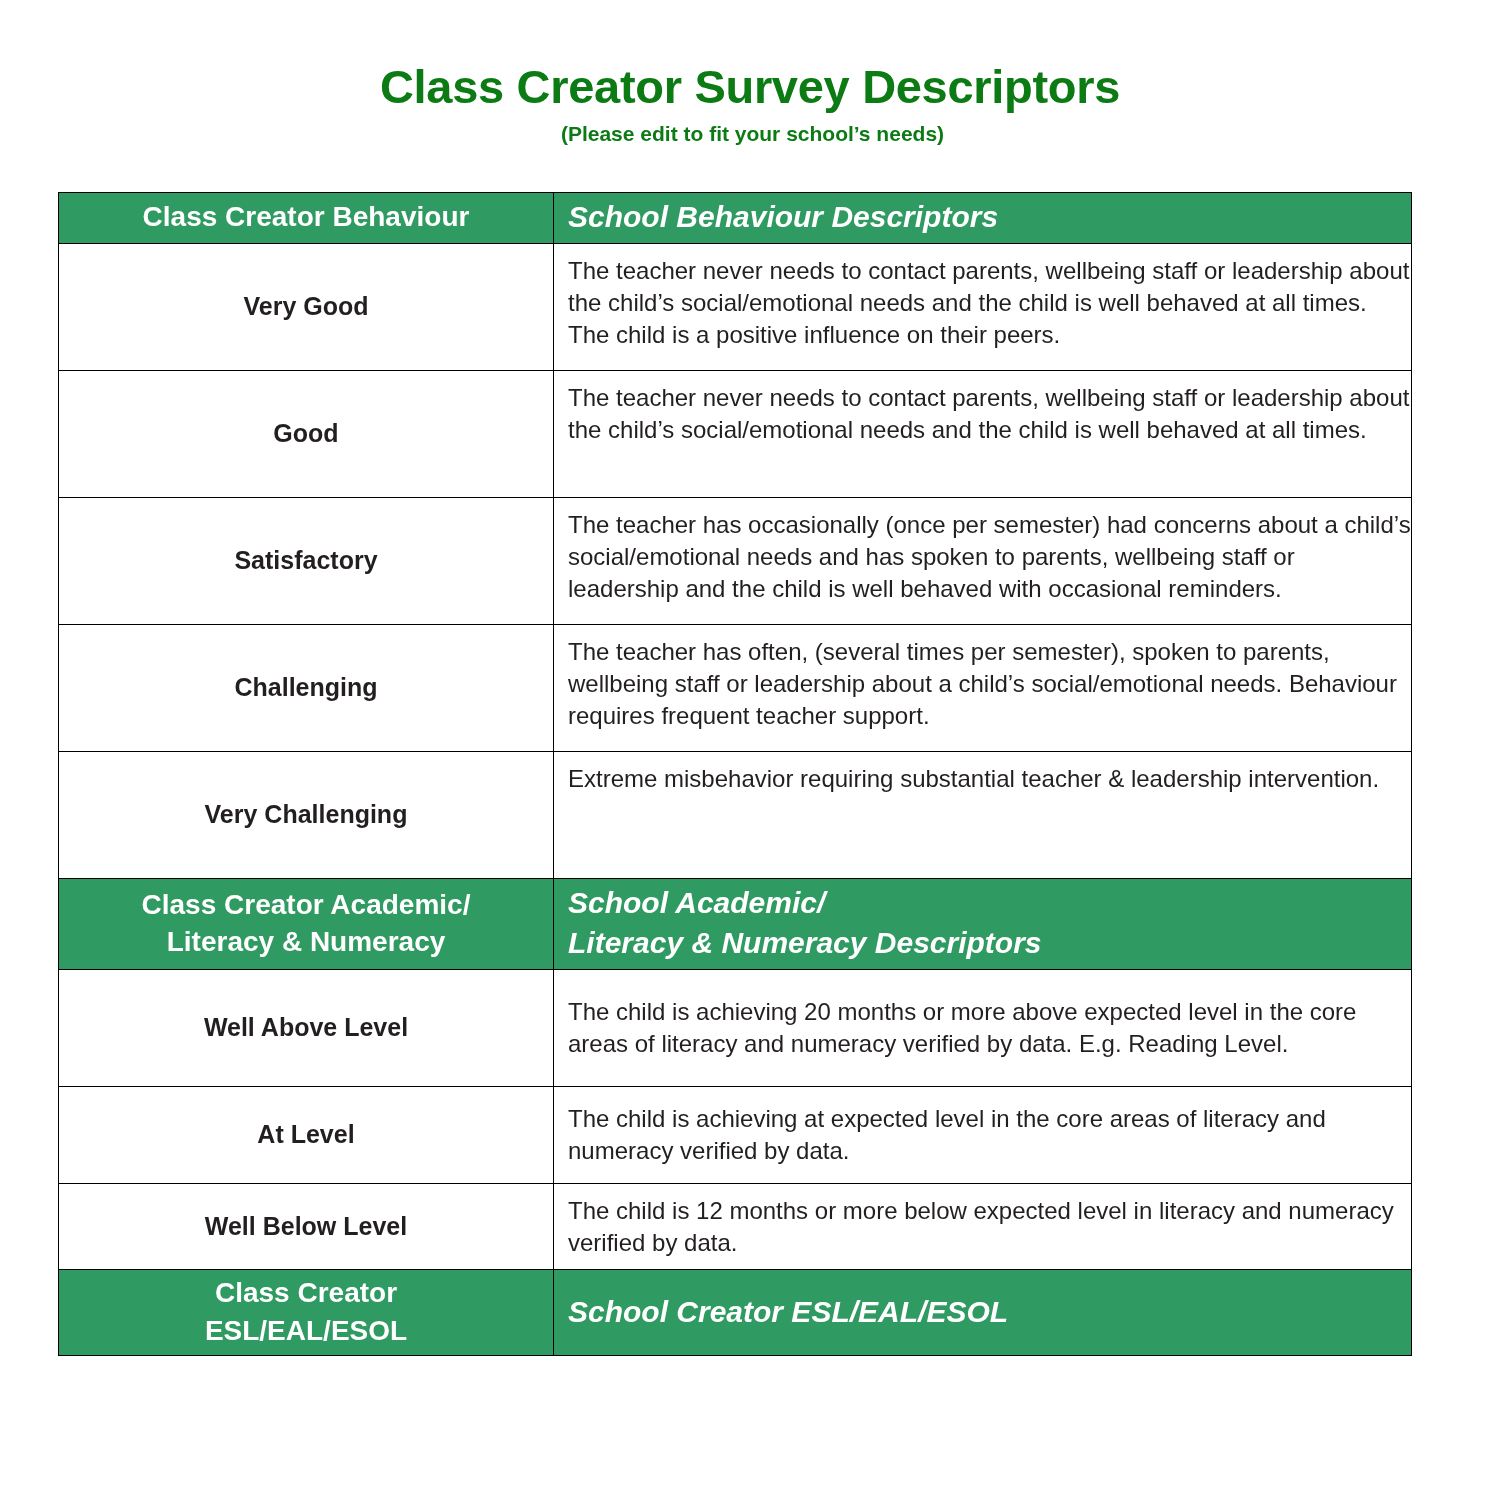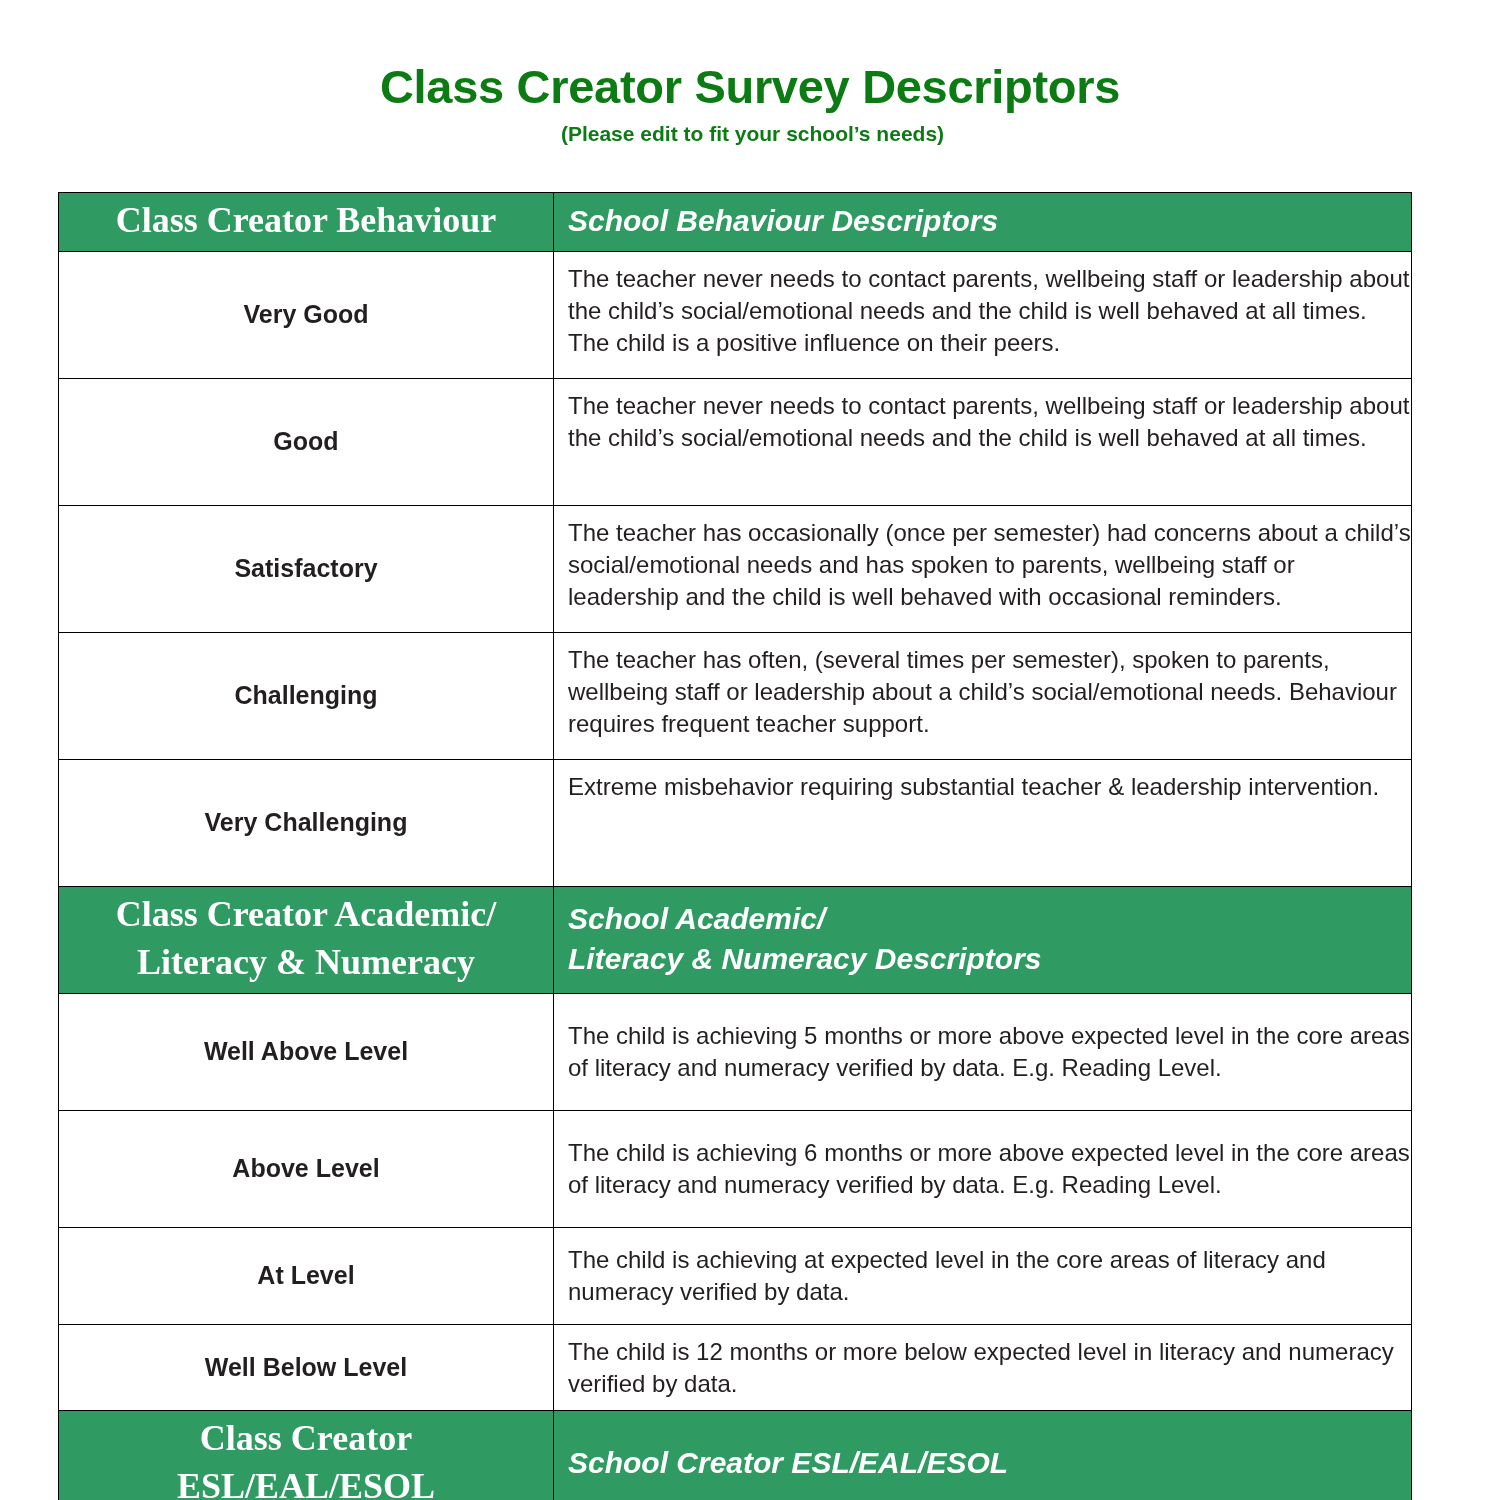--- a/index.html
+++ b/index.html
@@ -65,26 +65,25 @@
 
   
   tr.section-header td {
     background: #2f9a62;
     border-color: #000000;
     padding: 5px 0 7px 0;
   }
   tr.section-header .sh-left {
     color: #ffffff;
     font-weight: bold;
-    font-size: 36px;
+    font-size: 28px;
     line-height: 1.33;
     text-align: center;
     padding: 4px 10px 6px 10px;
     white-space: pre-line;
-    font-family: Liberation Serif, serif;
   }
   tr.section-header .sh-right {
     color: #ffffff;
     font-weight: bold;
     font-size: 30px;
     line-height: 1.33;
     text-align: left;
     padding: 4px 10px 6px 14px;
     white-space: pre-line;
     font-style: italic;
@@ -164,27 +163,23 @@
 
       <tr class="section-header">
         <td class="sh-left">Class Creator Academic/
 Literacy &amp; Numeracy</td>
         <td class="sh-right">School Academic/
 Literacy &amp; Numeracy Descriptors</td>
       </tr>
 
       <tr class="h-mid">
         <td class="label-cell">Well Above Level</td>
-        <td class="desc-cell vmid">The child is achieving 5 months or more above expected level in the core areas of literacy and numeracy verified by data. E.g. Reading Level.</td>
+        <td class="desc-cell vmid">The child is achieving 20 months or more above expected level in the core areas of literacy and numeracy verified by data. E.g. Reading Level.</td>
       </tr>
 
-      <tr class="h-mid">
-        <td class="label-cell">Above Level</td>
-        <td class="desc-cell vmid">The child is achieving 6 months or more above expected level in the core areas of literacy and numeracy verified by data. E.g. Reading Level.</td>
-      </tr>
 
       <tr class="h-short">
         <td class="label-cell">At Level</td>
         <td class="desc-cell vmid">The child is achieving at expected level in the core areas of literacy and numeracy verified by data.</td>
       </tr>
 
 
       <tr class="h-xshort">
         <td class="label-cell">Well Below Level</td>
         <td class="desc-cell vmid">The child is 12 months or more below expected level in literacy and numeracy verified by data.</td>

